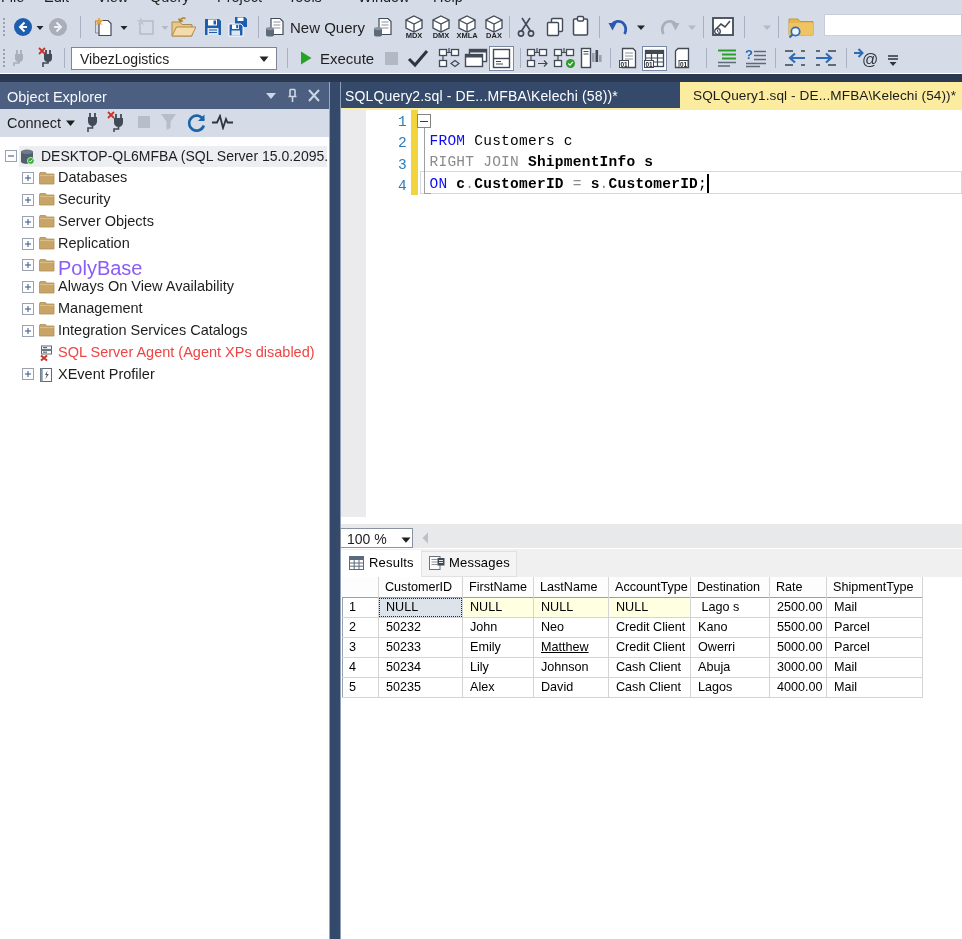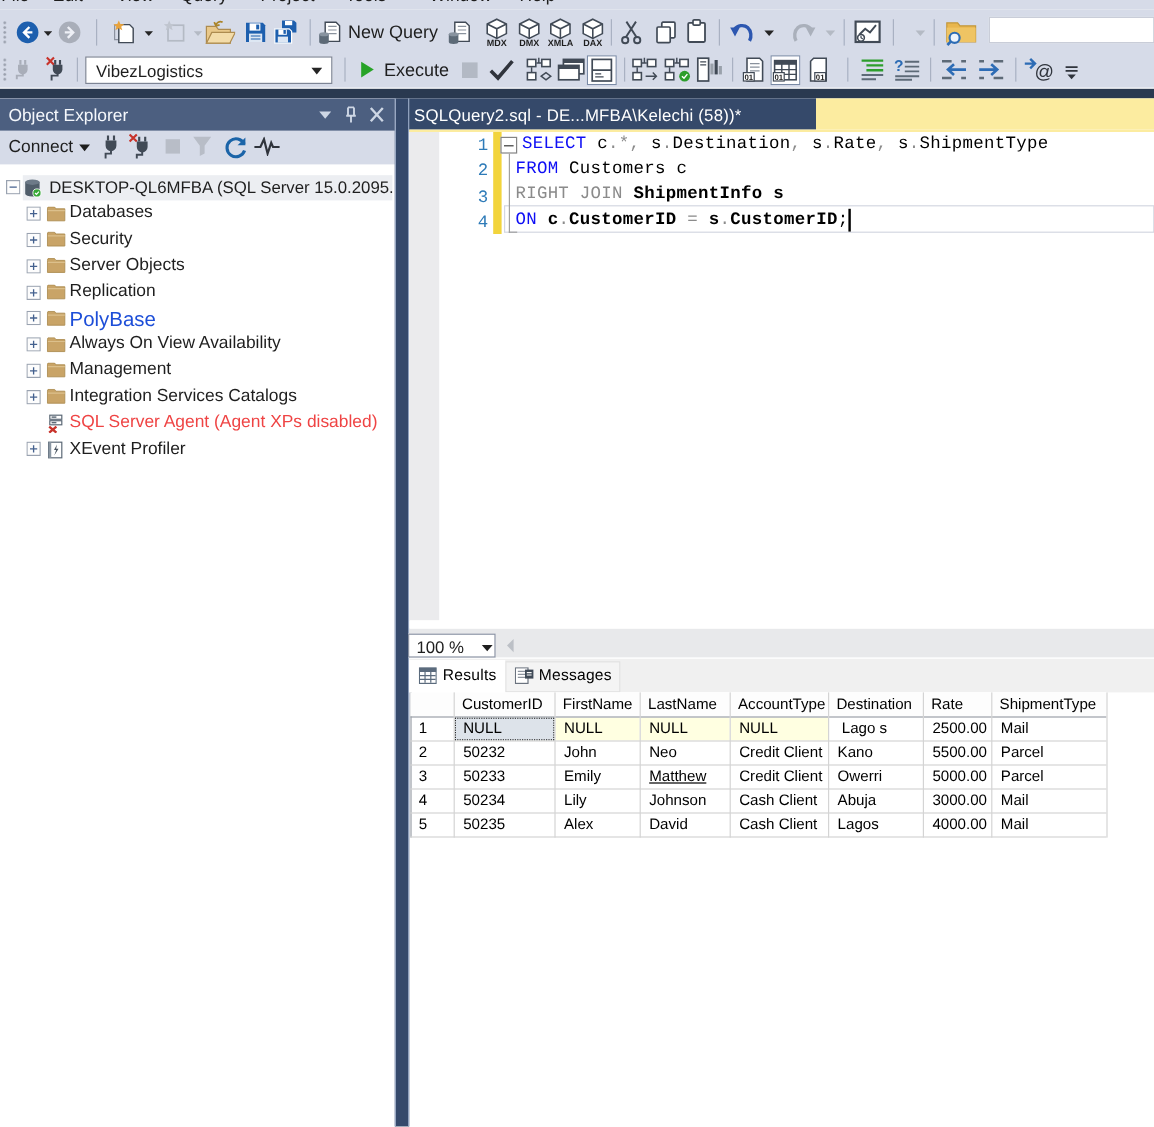--- a/index.html
+++ b/index.html
@@ -324,38 +324,38 @@
   </svg>
   <svg class="abs" style="left:211px;top:114px;" width="23" height="16" viewBox="0 0 23 16">
     <path d="M1 8.5 L6 8.5 L9 2 L12 14 L15 5 L16.5 8.5 L22 8.5" stroke="#30343c" stroke-width="1.8" fill="none"></path>
   </svg>
 
   <div class="abs" style="left:329px;top:82px;width:12px;height:857px;background:#35496b;border-left:1px solid #98a7c2;border-right:1px solid #8fa0bd;box-sizing:border-box;"></div>
 
   <div class="abs" style="left:341px;top:82px;width:339px;height:26px;background:#35496a;"></div>
   <div class="txt" style="left:345px;top:88px;font-size:14px;letter-spacing:0.15px;color:#ffffff;">SQLQuery2.sql - DE...MFBA\Kelechi (58))*</div>
   <div class="abs" style="left:680px;top:82px;width:282px;height:26px;background:#fcecA0;"></div>
+  <div class="txt" style="left:693px;top:88px;font-size:13.6px;letter-spacing:0.1px;color:#1b1b1b;">SQLQuery1.sql - DE...MFBA\Kelechi (54))*</div>
 
   <div class="abs" style="left:341px;top:108px;width:621px;height:2px;background:#fcecA0;"></div>
 
   <div class="abs" style="left:341px;top:110px;width:621px;height:407px;background:#ffffff;"></div>
   <div class="abs" style="left:341px;top:110px;width:25px;height:407px;background:#ebebed;"></div>
 
   <div class="abs" style="left:420px;top:171px;width:542px;height:23px;border:1px solid #d4d7e2;box-sizing:border-box;"></div>
 
   <div class="abs" style="left:411px;top:110px;width:7px;height:85px;background:#f2d43c;"></div>
 
   <div class="txt mono lnum" style="left:389px;top:112px;font-size:14.5px;letter-spacing:.25px;line-height:21.4px;color:#2e7bb8;text-align:right;width:18px;">1<br>2<br>3<br>4</div>
 
   <div class="abs" style="left:417px;top:114px;width:14px;height:14px;border:1px solid #848484;background:#fff;box-sizing:border-box;"></div>
   <div class="abs" style="left:420px;top:120.5px;width:8px;height:1px;background:#3a3a3a;"></div>
   <div class="abs" style="left:424px;top:128px;width:1px;height:66px;background:#a0a0a0;"></div>
   <div class="abs" style="left:424px;top:193px;width:7px;height:1px;background:#a0a0a0;"></div>
 
-  <div class="txt mono code" style="left:435px;top:109.5px;font-size:14.5px;letter-spacing:.25px;line-height:21.4px;"><span style="color:#0e0ef5">SELECT</span> c<span class="g">.*,</span> s<span class="g">.</span>Destination<span class="g">,</span> s<span class="g">.</span>Rate<span class="g">,</span> s<span class="g">.</span>ShipmentType</div>
   <div class="txt mono code" style="left:429.5px;top:130.9px;font-size:14.5px;letter-spacing:.25px;line-height:21.4px;"><span style="color:#0e0ef5">FROM</span> Customers c</div>
   <div class="txt mono code" style="left:429.5px;top:152.3px;font-size:14.5px;letter-spacing:.25px;line-height:21.4px;"><span class="g">RIGHT JOIN</span> <b>ShipmentInfo s</b></div>
   <div class="txt mono code" style="left:429.5px;top:173.7px;font-size:14.5px;letter-spacing:.25px;line-height:21.4px;"><span style="color:#0e0ef5">ON</span> <b>c</b><span class="g">.</span><b>CustomerID</b> <span class="g">=</span> <b>s</b><span class="g">.</span><b>CustomerID</b>;</div>
 
   <div class="abs" style="left:707px;top:174px;width:2px;height:19px;background:#000;"></div>
 
   <div class="abs" style="left:341px;top:517px;width:621px;height:7px;background:#ffffff;"></div>
   <div class="abs" style="left:341px;top:524px;width:621px;height:24px;background:#e8e9eb;"></div>
   <div class="abs" style="left:341px;top:548px;width:621px;height:2px;background:#ffffff;"></div>
   <div class="abs" style="left:340px;top:528px;width:73px;height:20px;background:#ffffff;border:1px solid #8a93a4;box-sizing:border-box;"></div>
@@ -440,21 +440,21 @@
   <div class="txt" style="left:58px;top:234.8px;font-size:14.5px;color:#1e1e1e;">Replication</div>
   <svg class="abs" style="left:22px;top:259.3px;" width="12" height="12" viewBox="0 0 12 12">
     <rect x="0.5" y="0.5" width="11" height="11" fill="#fdfdfd" stroke="#99a2b0"></rect>
     <path d="M3 6 L9 6" stroke="#44618e" stroke-width="1.1"></path>
     <path d="M6 3 L6 9" stroke="#44618e" stroke-width="1.1"></path>
   </svg>
   <svg class="abs" style="left:39px;top:258.8px;" width="16" height="13" viewBox="0 0 16 13">
     <path d="M0.5 2 L0.5 12 L15 12 L15 2 L7.5 2 L6.5 0.5 L1 0.5 Z" fill="#c9a467" stroke="#af8f55" stroke-width="0.8"></path>
     <path d="M0.9 3.6 L15 3.6" stroke="#dcc08c" stroke-width="1"></path>
   </svg>
-  <div class="txt" style="left:58px;top:256.6px;font-size:17px;color:#1d4ed8;">PolyBase</div>
+  <div class="txt" style="left:58px;top:256.6px;font-size:20px;color:#8b5cf6;">PolyBase</div>
   <svg class="abs" style="left:22px;top:281.1px;" width="12" height="12" viewBox="0 0 12 12">
     <rect x="0.5" y="0.5" width="11" height="11" fill="#fdfdfd" stroke="#99a2b0"></rect>
     <path d="M3 6 L9 6" stroke="#44618e" stroke-width="1.1"></path>
     <path d="M6 3 L6 9" stroke="#44618e" stroke-width="1.1"></path>
   </svg>
   <svg class="abs" style="left:39px;top:280.6px;" width="16" height="13" viewBox="0 0 16 13">
     <path d="M0.5 2 L0.5 12 L15 12 L15 2 L7.5 2 L6.5 0.5 L1 0.5 Z" fill="#c9a467" stroke="#af8f55" stroke-width="0.8"></path>
     <path d="M0.9 3.6 L15 3.6" stroke="#dcc08c" stroke-width="1"></path>
   </svg>
   <div class="txt" style="left:58px;top:278.4px;font-size:14.5px;color:#1e1e1e;">Always On View Availability</div>

